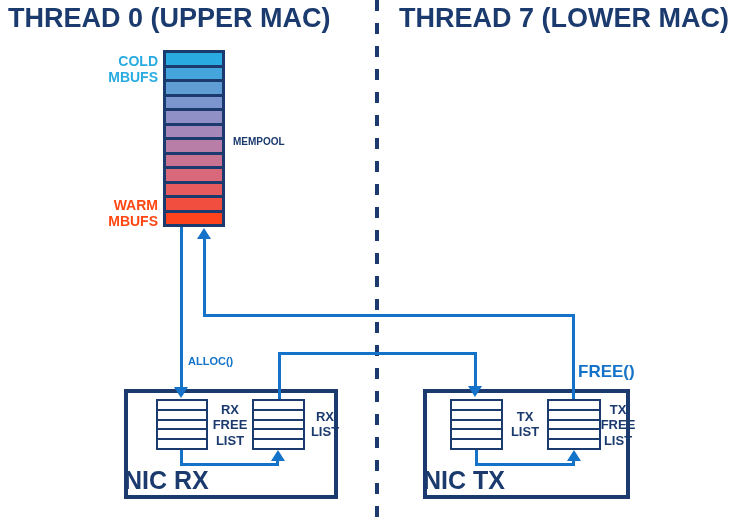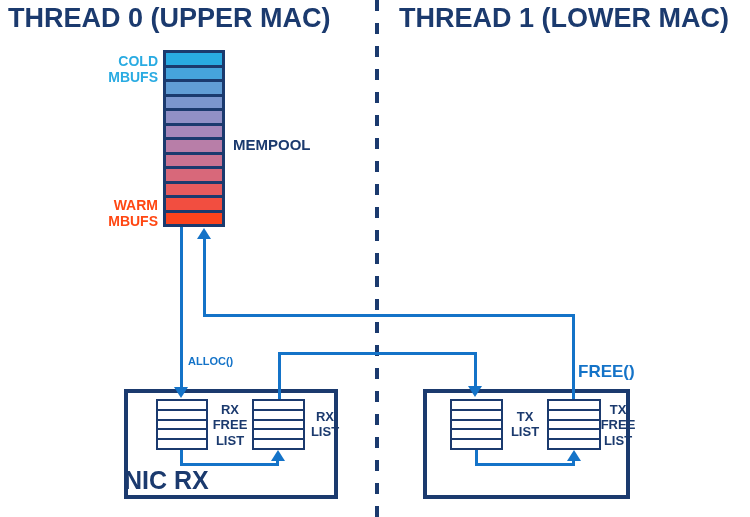--- a/index.html
+++ b/index.html
@@ -26,21 +26,21 @@
   
   .mempool{
     position:absolute;left:163px;top:50px;width:62px;height:177px;box-sizing:border-box;
     border:3px solid var(--navy);background:var(--navy);
     display:flex;flex-direction:column;gap:3px;z-index:2;
   }
   .mempool .seg{flex:1;}
   .lbl{position:absolute;font-weight:bold;white-space:pre-line;line-height:1.15;z-index:3;}
   .cold{left:58px;top:53px;width:100px;text-align:right;font-size:14px;color:var(--cyan);}
   .warm{left:58px;top:197px;width:100px;text-align:right;font-size:14px;color:var(--red);}
-  .mplabel{left:233px;top:136px;font-size:15px;color:var(--navy);text-align:center;}
+  .mplabel{left:233px;top:136px;font-size:10px;color:var(--navy);text-align:center;}
   .alloc{left:188px;top:355px;font-size:11px;color:var(--blue);}
   .free{left:578px;top:362px;font-size:17px;color:var(--blue);}
   
   .vline{position:absolute;width:3px;background:var(--blue);z-index:5;}
   .hline{position:absolute;height:3px;background:var(--blue);z-index:5;}
   .arr{position:absolute;width:0;height:0;z-index:6;}
   .arr-down{border-left:7px solid transparent;border-right:7px solid transparent;border-top:11px solid var(--blue);}
   .arr-up{border-left:7px solid transparent;border-right:7px solid transparent;border-bottom:11px solid var(--blue);}
   
   .nicbox{
@@ -70,21 +70,21 @@
   }
   .nicrx-title{left:124px;top:466px;width:214px;}
   .nictx-title{left:423px;top:466px;width:207px;}
 </style>
 </head>
 <body>
 
 <div class="canvas">
 
   <div class="title t0">THREAD 0 (UPPER MAC)</div>
-  <div class="title t1">THREAD 1 (LOWER MAC)</div>
+  <div class="title t1">THREAD 7 (LOWER MAC)</div>
 
   <div class="divider"></div>
 
   <div class="mempool">
       <div class="seg" style="background: rgb(41, 171, 226);"></div>
       <div class="seg" style="background: rgb(70, 164, 220);"></div>
       <div class="seg" style="background: rgb(97, 157, 213);"></div>
       <div class="seg" style="background: rgb(123, 150, 206);"></div>
       <div class="seg" style="background: rgb(145, 144, 198);"></div>
       <div class="seg" style="background: rgb(166, 135, 186);"></div>
@@ -156,19 +156,20 @@
       <div class="row"></div>
       <div class="row"></div>
       <div class="row"></div>
       <div class="row"></div>
     </div>
   <div class="stacklbl txlist-lbl">TX
 LIST</div>
   <div class="stacklbl txfree-lbl">TX
 FREE
 LIST</div>
+  <div class="nictitle nictx-title">NIC TX</div>
 
   <div class="vline" style="left:475px;top:450px;height:16px;"></div>
   <div class="hline" style="left:475px;top:463px;width:98px;"></div>
   <div class="vline" style="left:572px;top:458px;height:8px;"></div>
   <div class="arr arr-up" style="left:567px;top:450px;"></div>
 
 </div>
 
 </body></html>

